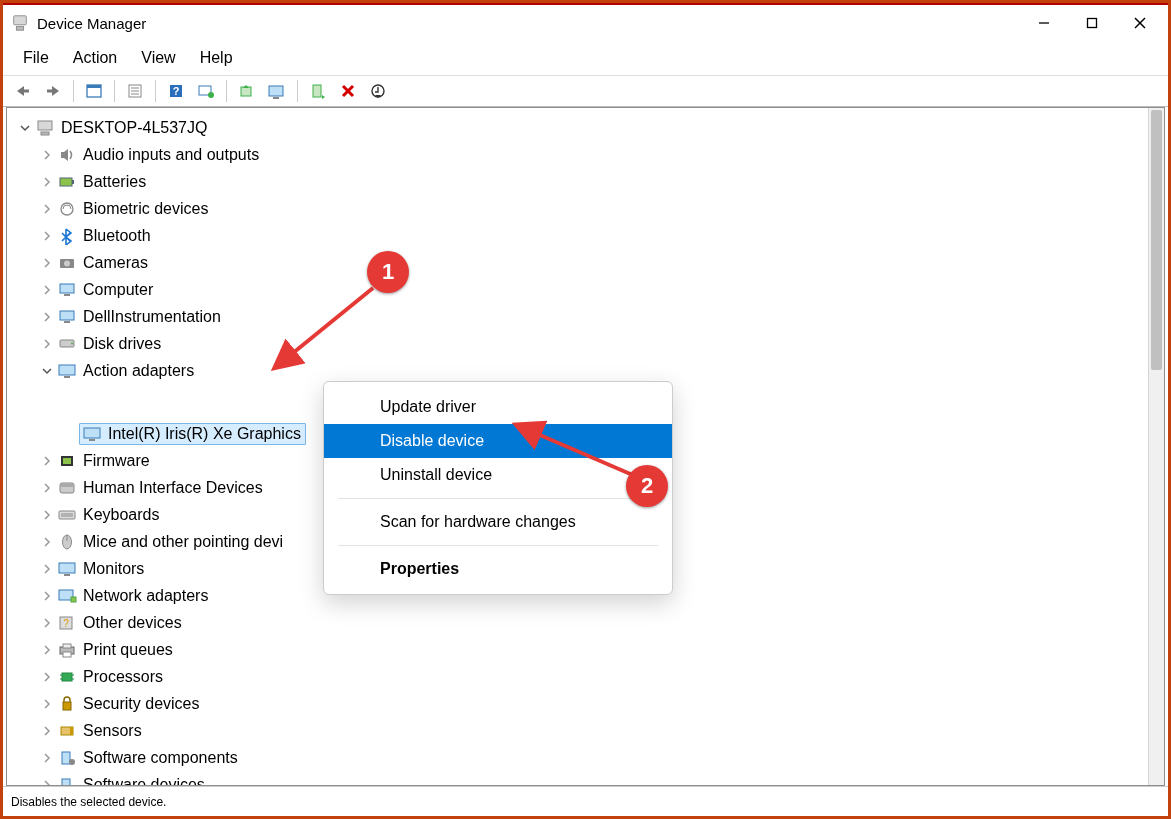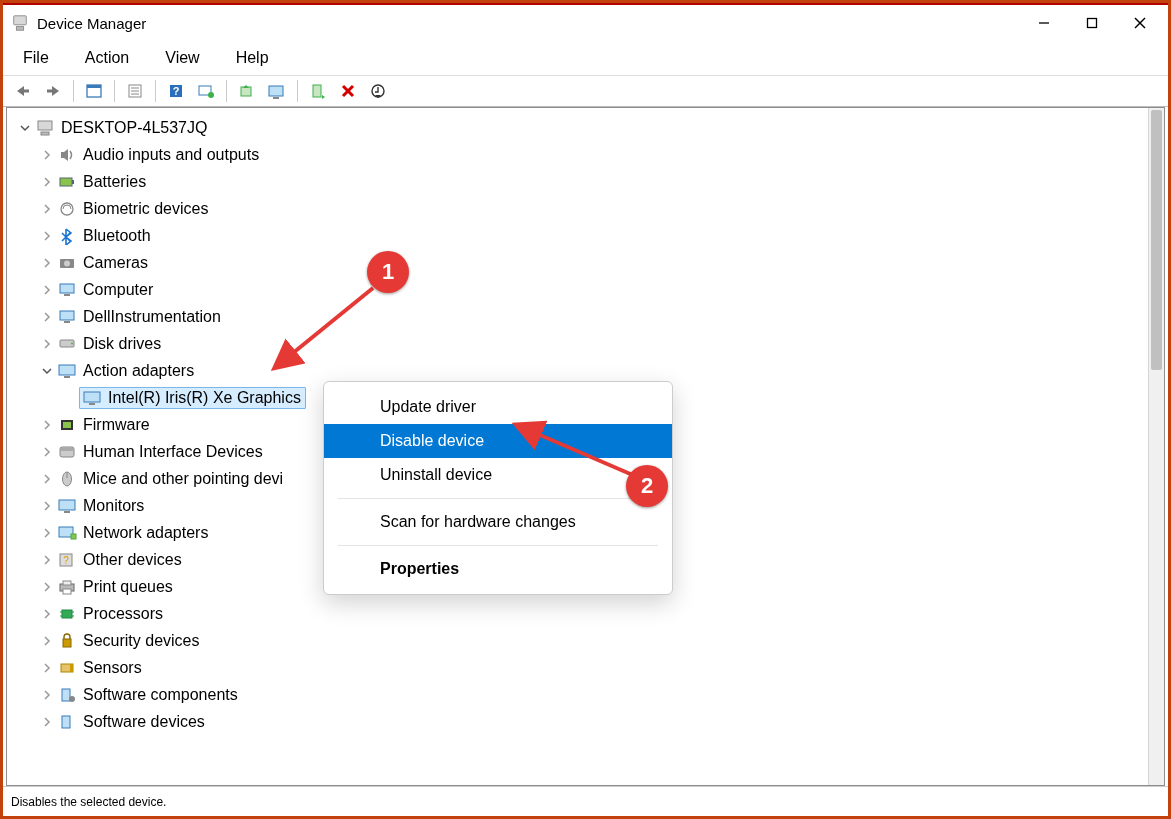--- a/index.html
+++ b/index.html
@@ -4,35 +4,35 @@
 <style>
   * { box-sizing: border-box; }
   html, body { margin: 0; padding: 0; font-family: "Segoe UI", Tahoma, sans-serif; font-size: 14px; color: #000; background: #fff; }
   .window { width: 1171px; height: 819px; border: 3px solid #c2410c; display: flex; flex-direction: column; background: #fff; position: relative; }
   .top-red { height: 2px; background: #b00000; }
   .titlebar { display: flex; align-items: center; height: 36px; padding: 0 4px 0 8px; }
   .titlebar .app-icon { width: 18px; height: 18px; margin-right: 8px; }
   .titlebar .title { font-size: 15px; flex: 0 0 auto; }
   .titlebar .spacer { flex: 1; }
   .titlebar .win-btn { width: 48px; height: 36px; display: flex; align-items: center; justify-content: center; }
-  .menubar { display: flex; gap: 12px; padding: 4px 8px; font-size: 16px; border-bottom: 1px solid #ddd; }
+  .menubar { display: flex; gap: 0; padding: 4px 8px; font-size: 16px; border-bottom: 1px solid #ddd; }
   .menubar .menu-item { padding: 4px 12px; }
   .toolbar { display: flex; align-items: center; padding: 3px 6px; border-bottom: 1px solid #bbb; gap: 2px; }
   .toolbar .tb-btn { width: 28px; height: 24px; display: flex; align-items: center; justify-content: center; }
   .toolbar .sep { width: 1px; height: 22px; background: #ccc; margin: 0 4px; }
   .content-wrap { flex: 1; display: flex; border: 1px solid #8e8e8e; margin: 0 3px 0 3px; overflow: hidden; position: relative; }
   .tree { flex: 1; padding: 6px 4px 6px 10px; overflow: hidden; position: relative; }
   .scrollbar { width: 16px; background: #f0f0f0; border-left: 1px solid #d5d5d5; position: relative; }
   .scrollbar .thumb { position: absolute; left: 2px; right: 2px; top: 2px; height: 260px; background: #c0c0c0; border-radius: 2px; }
   .node { display: flex; align-items: center; height: 27px; font-size: 16px; white-space: nowrap; }
   .chev { width: 16px; display: flex; justify-content: center; color: #555; font-size: 10px; }
   .node .icon { width: 20px; height: 20px; margin: 0 6px 0 2px; display: flex; align-items: center; justify-content: center; }
   .indent0 { padding-left: 0px; }
   .indent1 { padding-left: 22px; }
-  .indent2 { padding-left: 48px; }
+  .indent2 { padding-left: 48px; margin-top: 36px; }
   .selected { background: #d6ecff; border: 1px solid #7ab7e8; border-radius: 1px; padding: 0 4px 0 0; margin-left: -2px; }
   .context-menu { position: absolute; left: 316px; top: 273px; width: 350px; background: #fff; border: 1px solid #ccc; border-radius: 6px; box-shadow: 0 8px 24px rgba(0,0,0,0.18); padding: 8px 0; z-index: 50; }
   .context-menu .cm-item { padding: 8px 14px 8px 56px; font-size: 16px; position: relative; }
   .context-menu .cm-item.hl { background: #0078d4; color: #fff; }
   .context-menu .cm-sep { height: 1px; background: #e3e3e3; margin: 6px 14px; }
   .context-menu .cm-item.bold { font-weight: 700; }
   .statusbar { border-top: 1px solid #ccc; padding: 4px 8px; font-size: 12px; height: 30px; display: flex; align-items: center; }
   .callout { position: absolute; width: 42px; height: 42px; border-radius: 50%; background: #e53935; color: #fff; display: flex; align-items: center; justify-content: center; font-size: 22px; font-weight: 700; z-index: 80; box-shadow: 0 1px 3px rgba(0,0,0,0.4); }
   .arrow-svg { position: absolute; z-index: 70; pointer-events: none; }
 </style>
@@ -371,20 +371,35 @@
           <span>Human Interface Devices</span>
         </div>
         <div class="node indent1">
           <span class="chev">
             <svg width="10" height="10" viewBox="0 0 10 10">
               <path d="M3 1 L7 5 L3 9" fill="none" stroke="#999" stroke-width="1.5"></path>
             </svg>
           </span>
           <span class="icon">
             <svg width="20" height="18" viewBox="0 0 20 18">
+              <rect x="2" y="5" width="16" height="8" rx="1" fill="#ddd" stroke="#888"></rect>
+              <line x1="4" y1="8" x2="16" y2="8" stroke="#888"></line>
+              <line x1="4" y1="10" x2="16" y2="10" stroke="#888"></line>
+            </svg>
+          </span>
+          <span>Keyboards</span>
+        </div>
+        <div class="node indent1">
+          <span class="chev">
+            <svg width="10" height="10" viewBox="0 0 10 10">
+              <path d="M3 1 L7 5 L3 9" fill="none" stroke="#999" stroke-width="1.5"></path>
+            </svg>
+          </span>
+          <span class="icon">
+            <svg width="20" height="18" viewBox="0 0 20 18">
               <ellipse cx="10" cy="9" rx="4.5" ry="7" fill="#ccc" stroke="#888"></ellipse>
               <line x1="10" y1="2" x2="10" y2="8" stroke="#888"></line>
             </svg>
           </span>
           <span>Mice and other pointing devi</span>
         </div>
         <div class="node indent1">
           <span class="chev">
             <svg width="10" height="10" viewBox="0 0 10 10">
               <path d="M3 1 L7 5 L3 9" fill="none" stroke="#999" stroke-width="1.5"></path>

